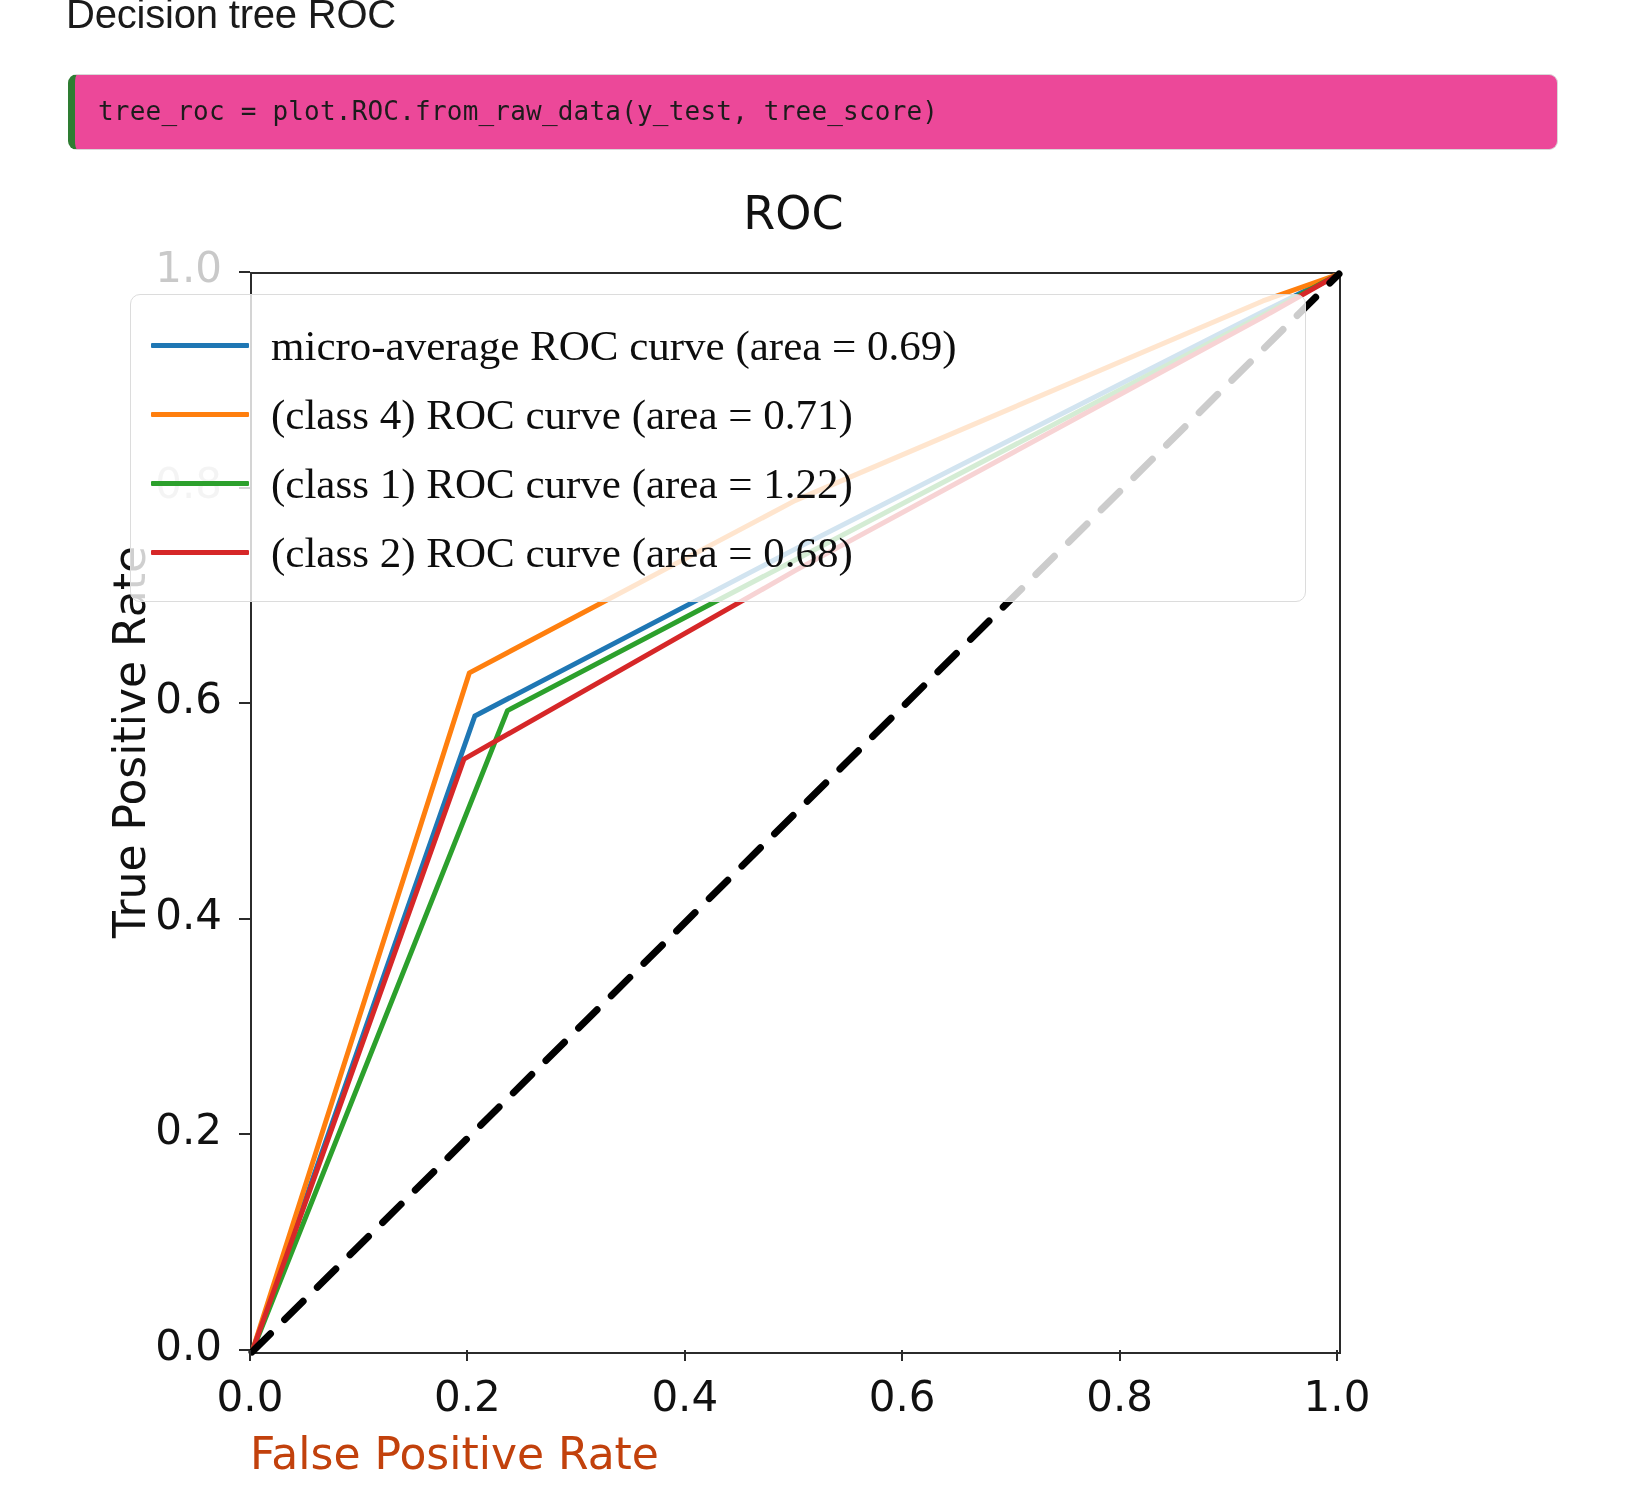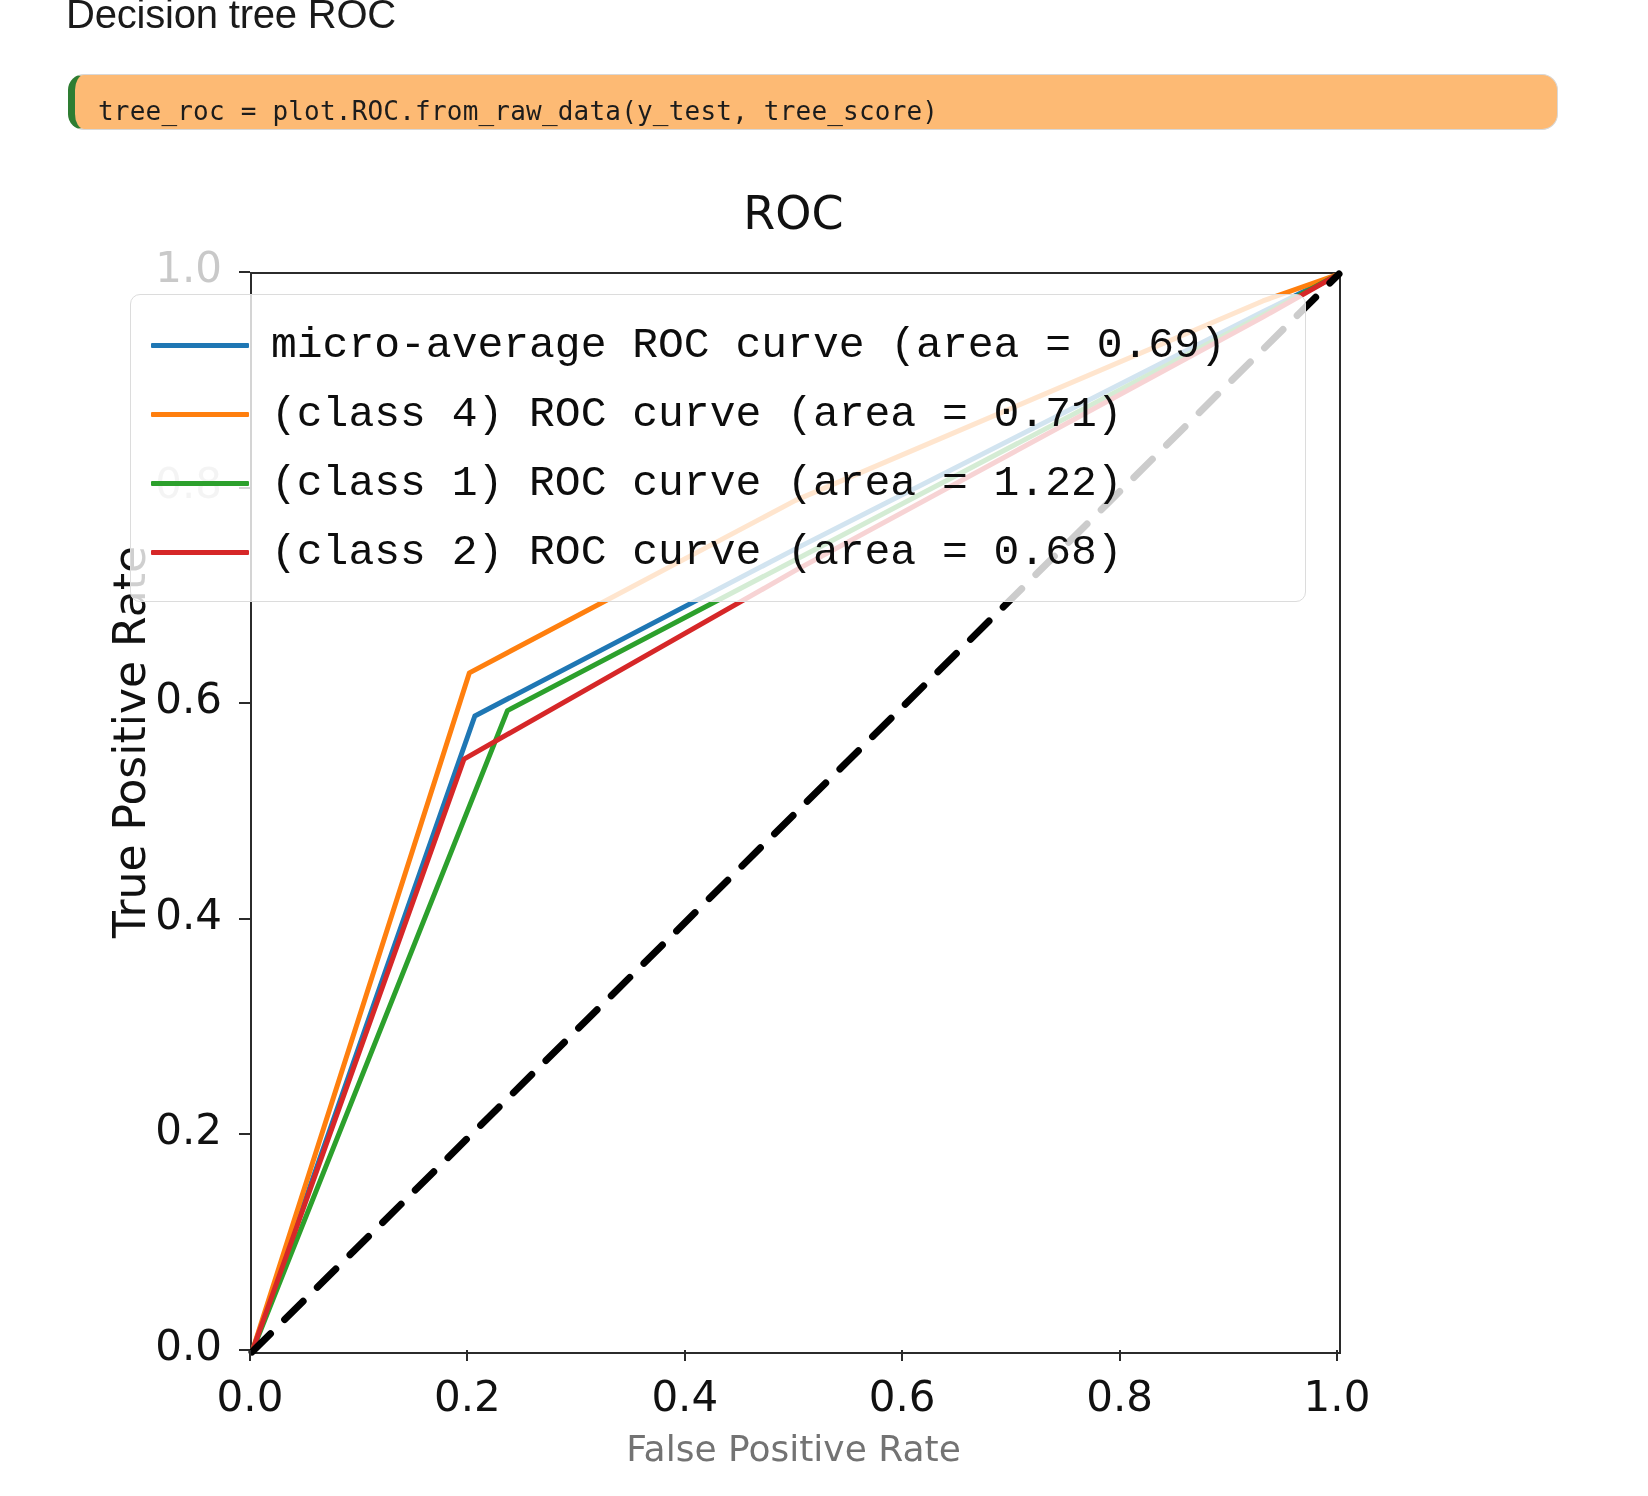--- a/index.html
+++ b/index.html
@@ -27,26 +27,26 @@
     white-space: nowrap;
     font-family: "Liberation Sans", sans-serif;
   }
 
   
   #code-cell {
     position: absolute;
     left: 68px;
     top: 74px;
     width: 1490px;
-    height: 56px;
+    height: 76px;
     box-sizing: border-box;
-    background: #fdba74;
+    background: #ec4899;
     border: 1px solid #d8d8d8;
     border-left: 7px solid #2e7d32;
-    border-radius: 16px;
+    border-radius: 9px;
   }
   #code-cell-text {
     position: absolute;
     left: 23px;
     top: 21px;
     font-family: "DejaVu Sans Mono", "Liberation Mono", monospace;
     font-size: 26px;
     color: #1c1c1c;
     white-space: pre;
     letter-spacing: 0.2px;
@@ -141,23 +141,22 @@
     left: 104px;
     top: 386px;
     width: 60px;
     height: 640px;
   }
   #xlabel {
     position: absolute;
     left: 250px;
     top: 1268px;
     width: 1087px;
-    text-align: center;
-    font-size: 36px;
-    color: #737373;
+    font-size: 44px;
+    color: #c2410c;
     font-family: "DejaVu Sans", sans-serif;
   }
 
   
   #legend {
     position: absolute;
     left: 130px;
     top: 134px;
     width: 1176px;
     height: 308px;
@@ -179,21 +178,21 @@
     width: 98px;
     height: 5px;
     margin-left: 20px;
     margin-right: 22px;
     flex: 0 0 auto;
     border-radius: 1px;
   }
   .legend-text {
     font-size: 43px;
     color: #0d0d0d;
-    font-family: Liberation Mono, monospace;
+    font-family: Liberation Serif, serif;
     white-space: nowrap;
     line-height: 1;
   }
 </style>
 </head>
 <body>
 
 <div id="notebook-heading">Decision tree ROC</div>
 
 <div id="code-cell">

